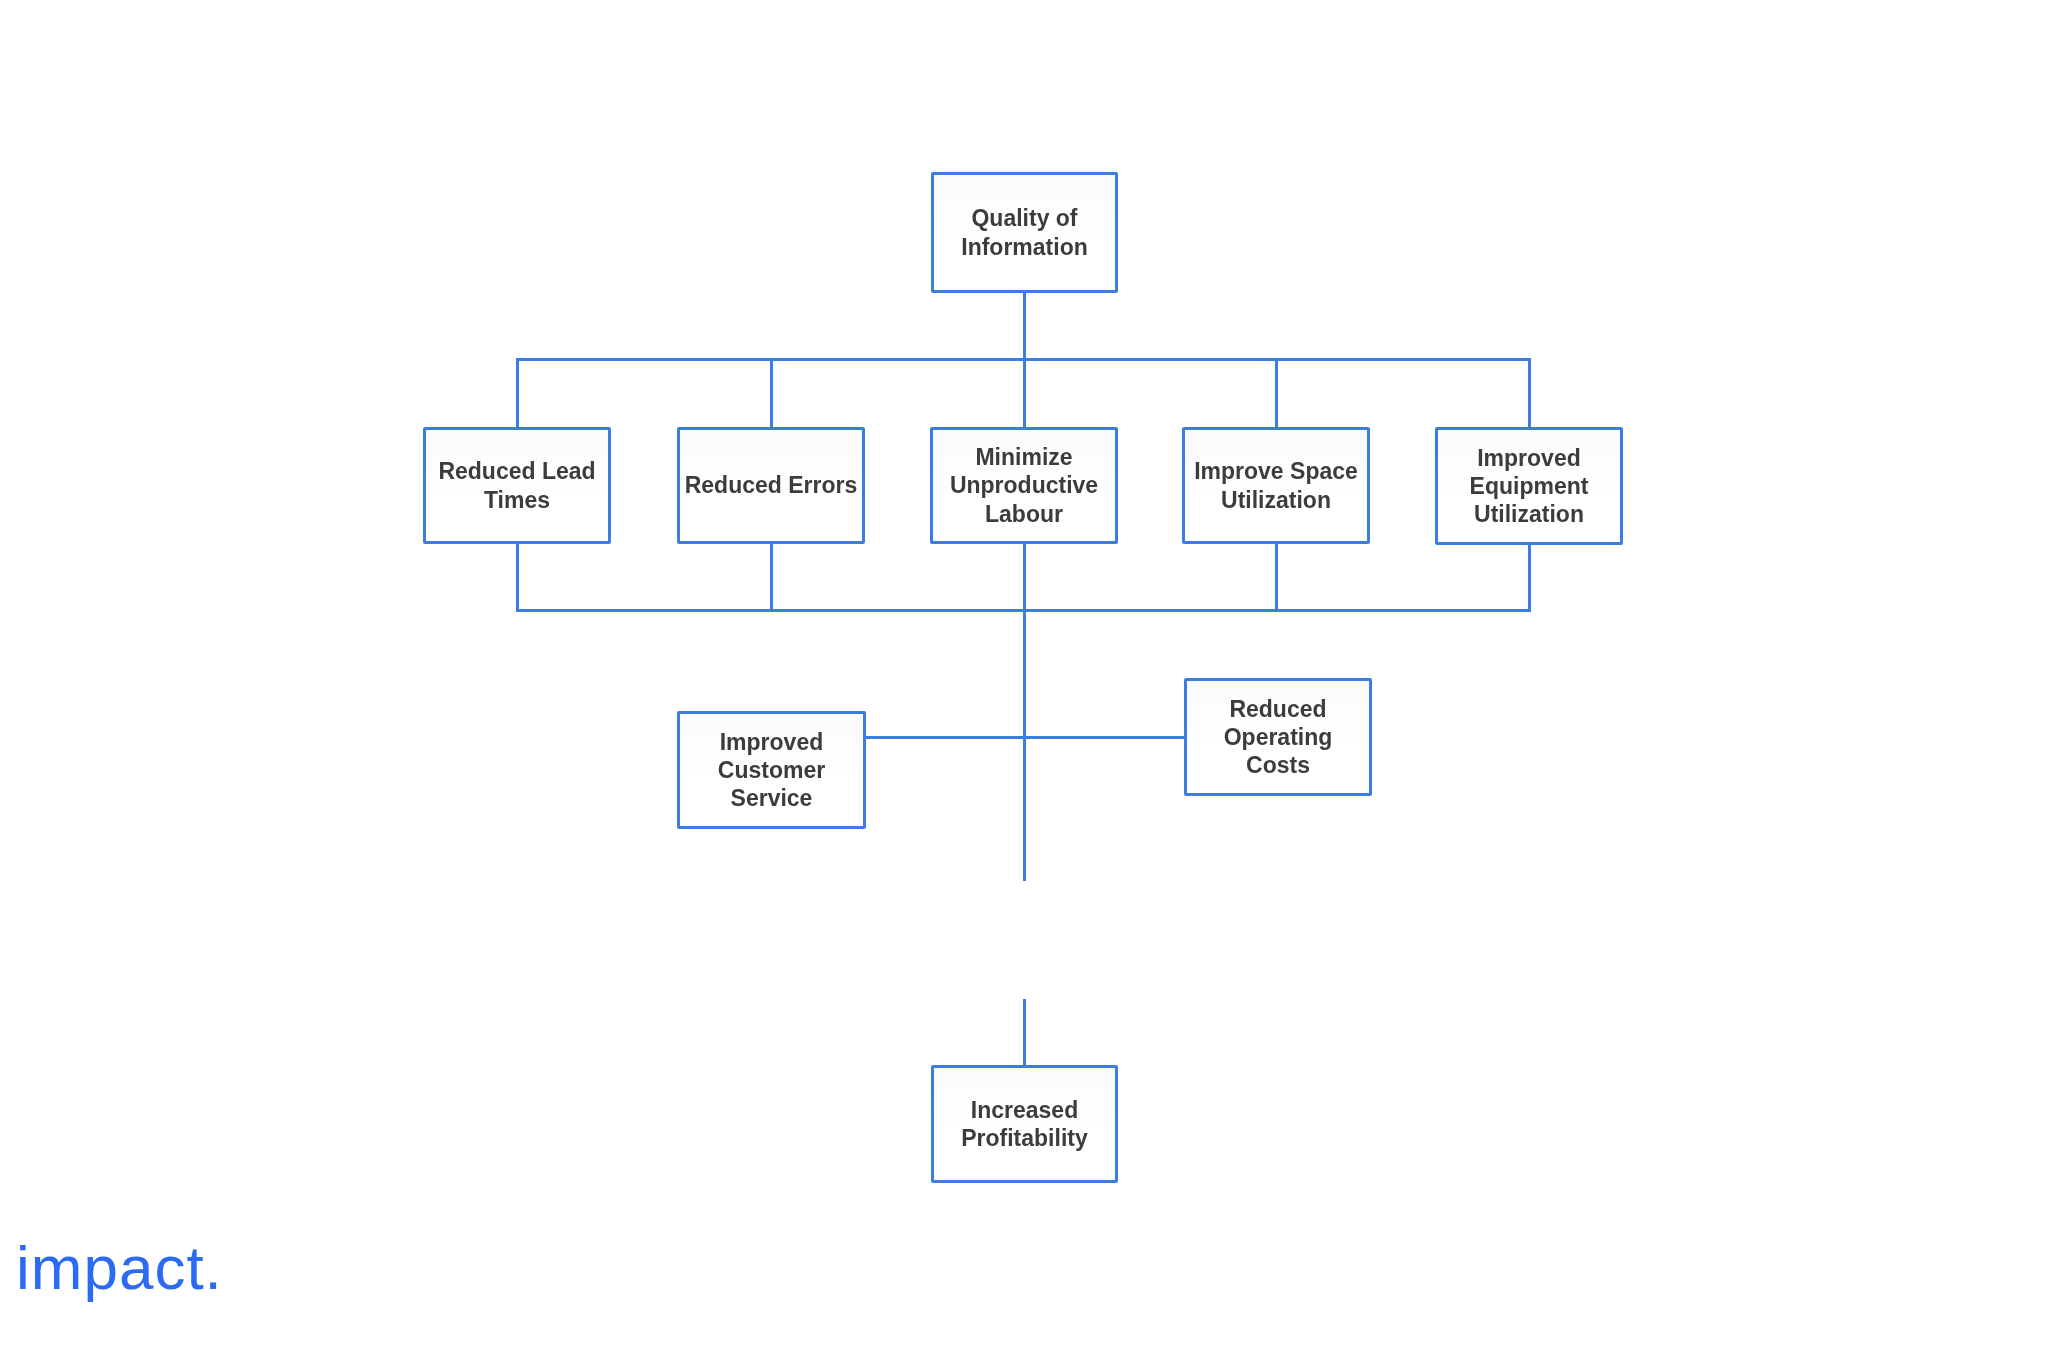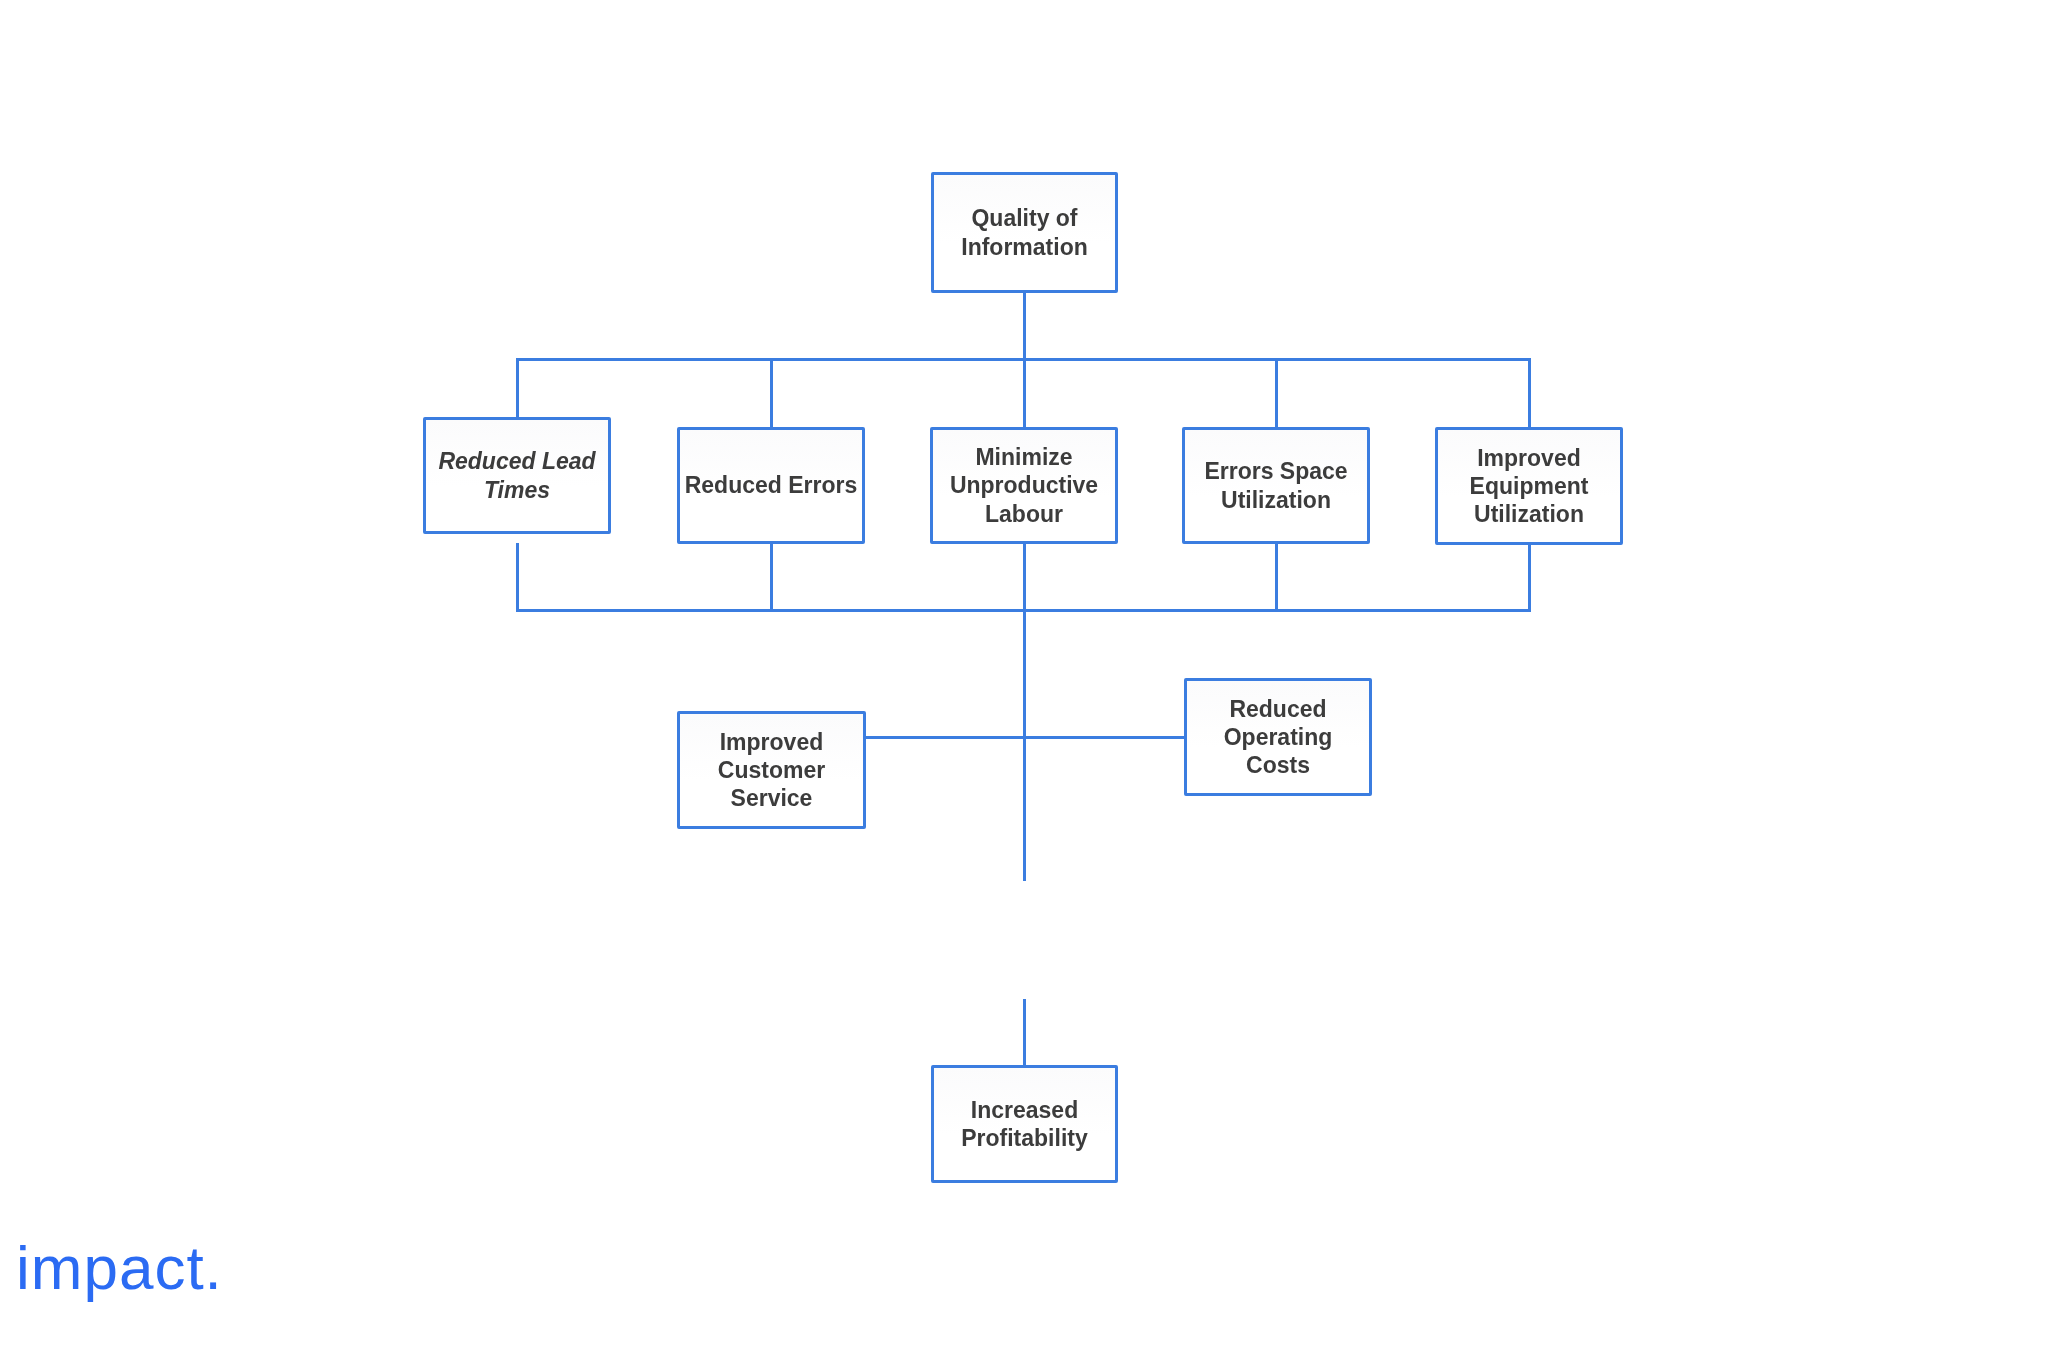--- a/index.html
+++ b/index.html
@@ -32,21 +32,21 @@
     padding: 2px 4px;
     z-index: 2;
   }
   .connector {
     position: absolute;
     background: var(--accent, #3b7de0);
     z-index: 1;
   }
   
   #n-quality       { left: 931px;  top: 172px;  width: 187px; height: 121px; }
-  #n-lead-times    { left: 423px;  top: 417px;  width: 188px; height: 117px; font-style: italic; }
+  #n-lead-times    { left: 423px;  top: 427px;  width: 188px; height: 117px; }
   #n-errors        { left: 677px;  top: 427px;  width: 188px; height: 117px; }
   #n-labour        { left: 930px;  top: 427px;  width: 188px; height: 117px; }
   #n-space         { left: 1182px; top: 427px;  width: 188px; height: 117px; }
   #n-equipment     { left: 1435px; top: 427px;  width: 188px; height: 118px; }
   #n-customer      { left: 677px;  top: 711px;  width: 189px; height: 118px; }
   #n-operating     { left: 1184px; top: 678px;  width: 188px; height: 118px; }
   #n-sales         { left: 931px;  top: 879px;  width: 187px; height: 121px; }
   #n-profitability { left: 931px;  top: 1065px; width: 187px; height: 118px; }
 
   
@@ -97,21 +97,21 @@
   <div class="connector" id="c-rise-5"></div>
   <div class="connector" id="c-bottom-bus"></div>
   <div class="connector" id="c-mid-stem"></div>
   <div class="connector" id="c-row3"></div>
   <div class="connector" id="c-sales-stem"></div>
 
   <div class="node" id="n-quality">Quality of Information</div>
   <div class="node" id="n-lead-times">Reduced Lead Times</div>
   <div class="node" id="n-errors">Reduced Errors</div>
   <div class="node" id="n-labour">Minimize Unproductive Labour</div>
-  <div class="node" id="n-space">Errors Space Utilization</div>
+  <div class="node" id="n-space">Improve Space Utilization</div>
   <div class="node" id="n-equipment">Improved Equipment Utilization</div>
   <div class="node" id="n-customer">Improved Customer Service</div>
   <div class="node" id="n-operating">Reduced Operating Costs</div>
   <div class="node" id="n-profitability">Increased Profitability</div>
 
   <div class="logo">impact.</div>
 
 </div>
 
 </body></html>

